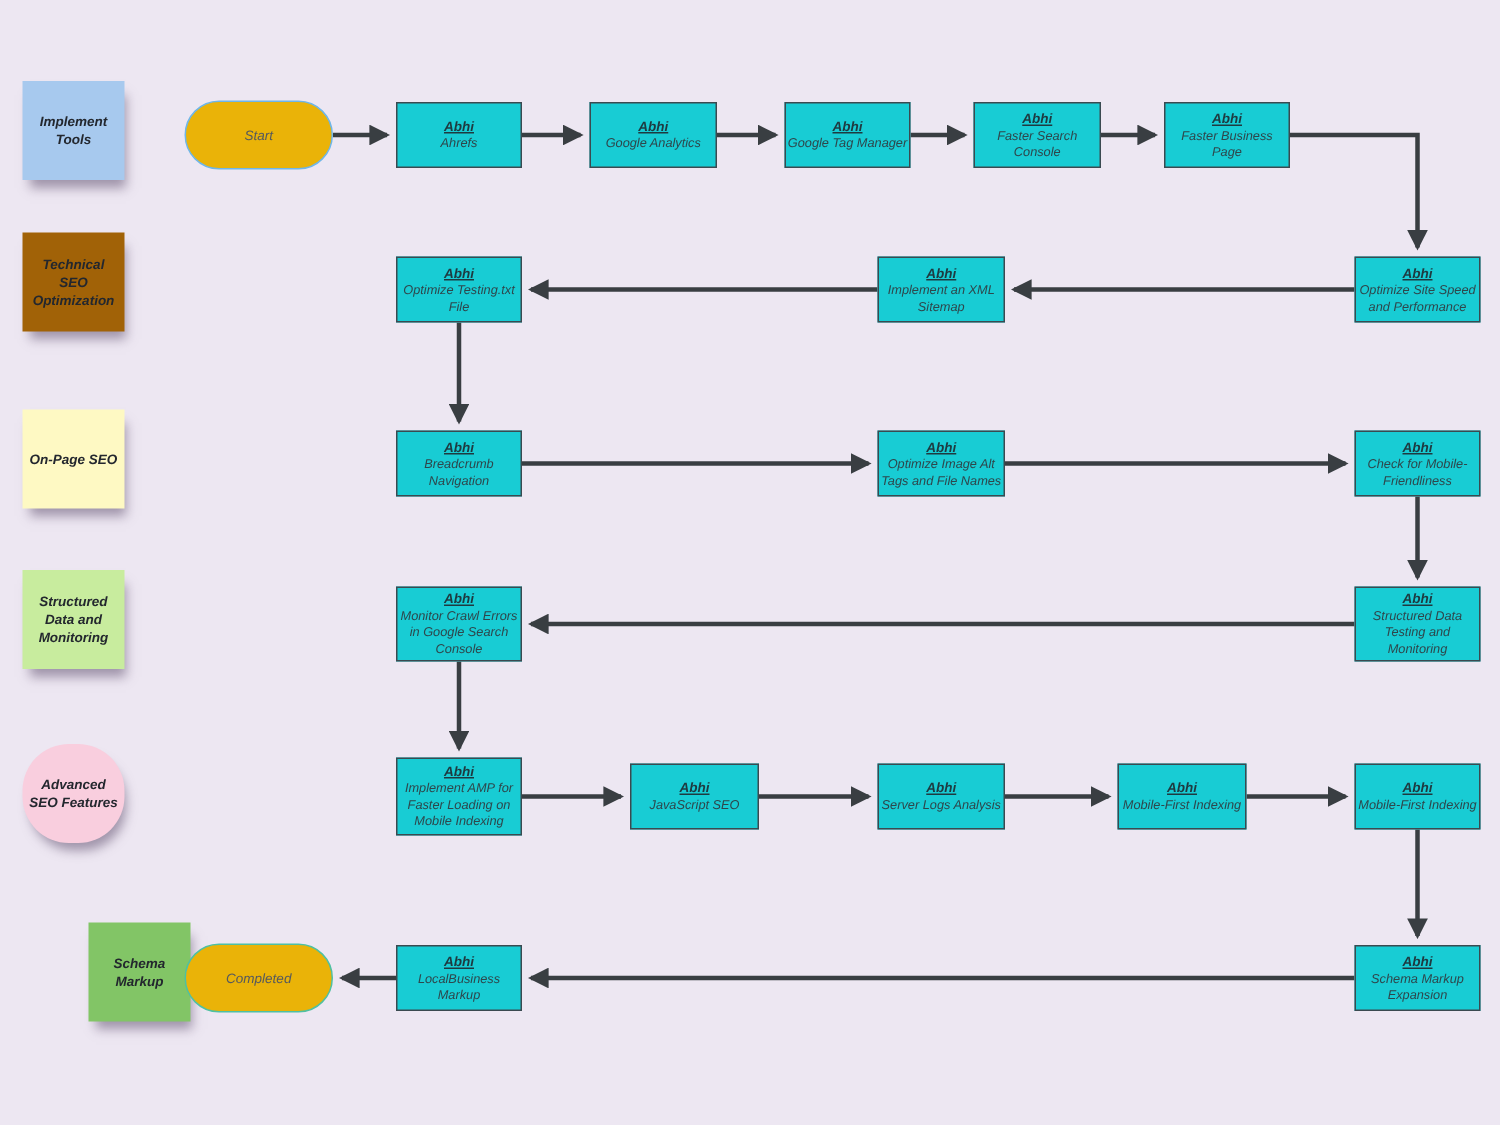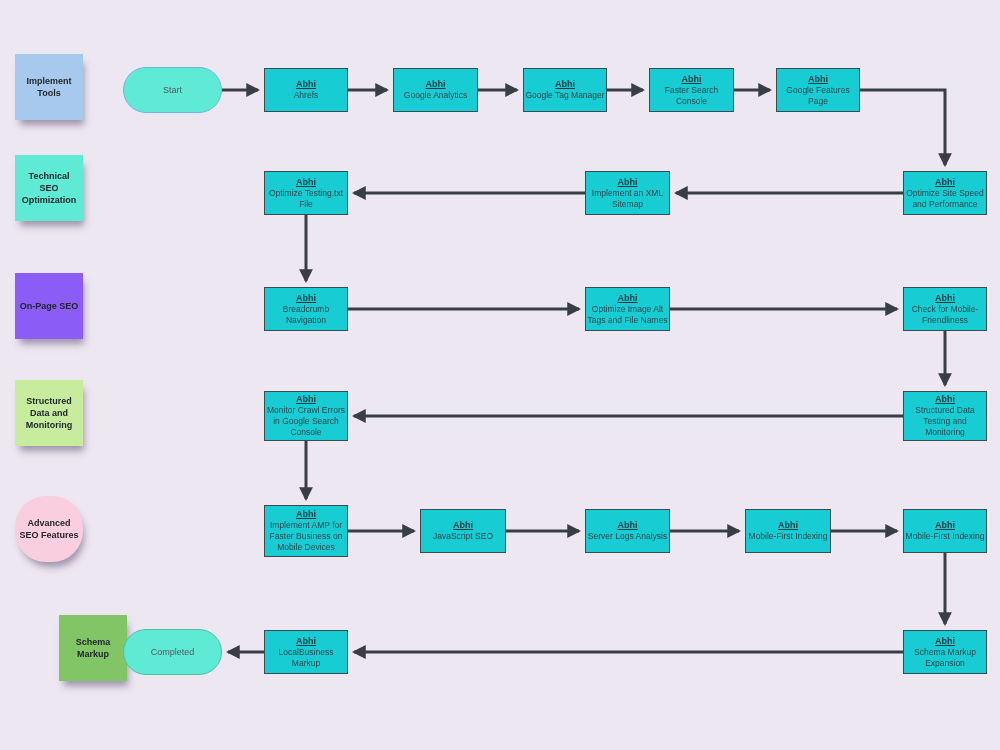--- a/index.html
+++ b/index.html
@@ -7,50 +7,51 @@
   body {
     font-family: "Liberation Sans", "DejaVu Sans", sans-serif;
     background: #ede7f2;
     overflow: hidden;
   }
   .canvas {
     position: relative;
     width: 1000px;
     height: 622px;
     background: #ede7f2;
+    font-style: italic;
   }
   
   .sticky {
     position: absolute;
     width: 68px;
     height: 66px;
     display: flex;
     align-items: center;
     justify-content: center;
     text-align: center;
     font-weight: 700;
     font-size: 9px;
     line-height: 1.35;
     color: #23272e;
     padding: 4px;
     box-shadow: 3px 7px 7px -2px rgba(96,80,112,0.55);
   }
   .sticky-blue    { background: #a7c9ee; }
-  .sticky-pyellow { background: #5eead4; justify-content: center; }
-  .sticky-gold    { background: #8b5cf6; }
+  .sticky-pyellow { background: #a16207; justify-content: center; }
+  .sticky-gold    { background: #fef9c3; }
   .sticky-lgreen  { background: #c8ec9e; }
   .sticky-pink    { background: #f9cede; border-radius: 31px; }
   .sticky-green   { background: #82c566; margin-left: 44px; }
   
   .pill {
     position: absolute;
     width: 99px;
     height: 46px;
     border-radius: 23px;
-    background: #5eead4;
+    background: #eab308;
     display: flex;
     align-items: center;
     justify-content: center;
     font-size: 9px;
     color: #55595e;
   }
   .pill-start     { border: 1.5px solid #6fb6e8; }
   .pill-completed { border: 1.5px solid #4fc0a2; }
   
   .node {
@@ -167,21 +168,21 @@
   <div class="node" style="left:523px;top:68px;width:84px;height:44px">
     <span class="nt">Abhi</span>
     <span class="ns">Google Tag Manager</span>
   </div>
   <div class="node" style="left:649px;top:68px;width:85px;height:44px">
     <span class="nt">Abhi</span>
     <span class="ns">Faster Search Console</span>
   </div>
   <div class="node" style="left:776px;top:68px;width:84px;height:44px">
     <span class="nt">Abhi</span>
-    <span class="ns">Google Features Page</span>
+    <span class="ns">Faster Business Page</span>
   </div>
 
   <div class="node" style="left:903px;top:171px;width:84px;height:44px">
     <span class="nt">Abhi</span>
     <span class="ns">Optimize Site Speed and Performance</span>
   </div>
   <div class="node" style="left:585px;top:171px;width:85px;height:44px">
     <span class="nt">Abhi</span>
     <span class="ns">Implement an XML Sitemap</span>
   </div>
@@ -207,21 +208,21 @@
     <span class="nt">Abhi</span>
     <span class="ns">Structured Data Testing and Monitoring</span>
   </div>
   <div class="node" style="left:264px;top:391px;width:84px;height:50px">
     <span class="nt">Abhi</span>
     <span class="ns">Monitor Crawl Errors in Google Search Console</span>
   </div>
 
   <div class="node" style="left:264px;top:505px;width:84px;height:52px">
     <span class="nt">Abhi</span>
-    <span class="ns">Implement AMP for Faster Business on Mobile Devices</span>
+    <span class="ns">Implement AMP for Faster Loading on Mobile Indexing</span>
   </div>
   <div class="node" style="left:420px;top:509px;width:86px;height:44px">
     <span class="nt">Abhi</span>
     <span class="ns">JavaScript SEO</span>
   </div>
   <div class="node" style="left:585px;top:509px;width:85px;height:44px">
     <span class="nt">Abhi</span>
     <span class="ns">Server Logs Analysis</span>
   </div>
   <div class="node" style="left:745px;top:509px;width:86px;height:44px">

